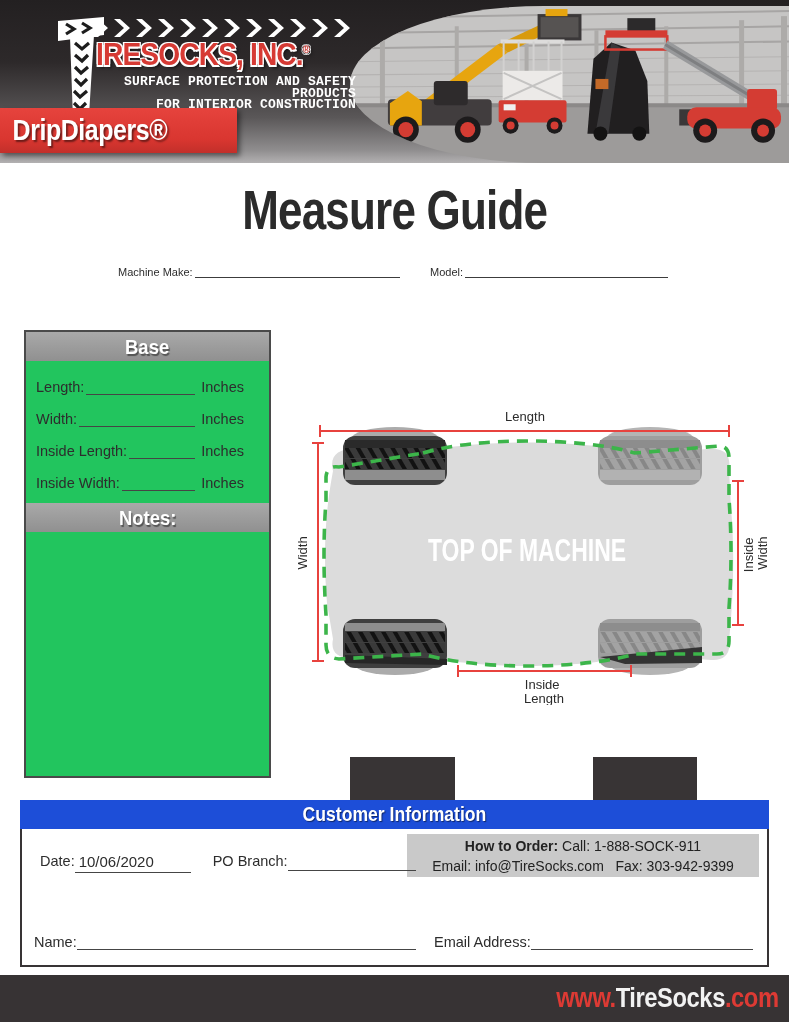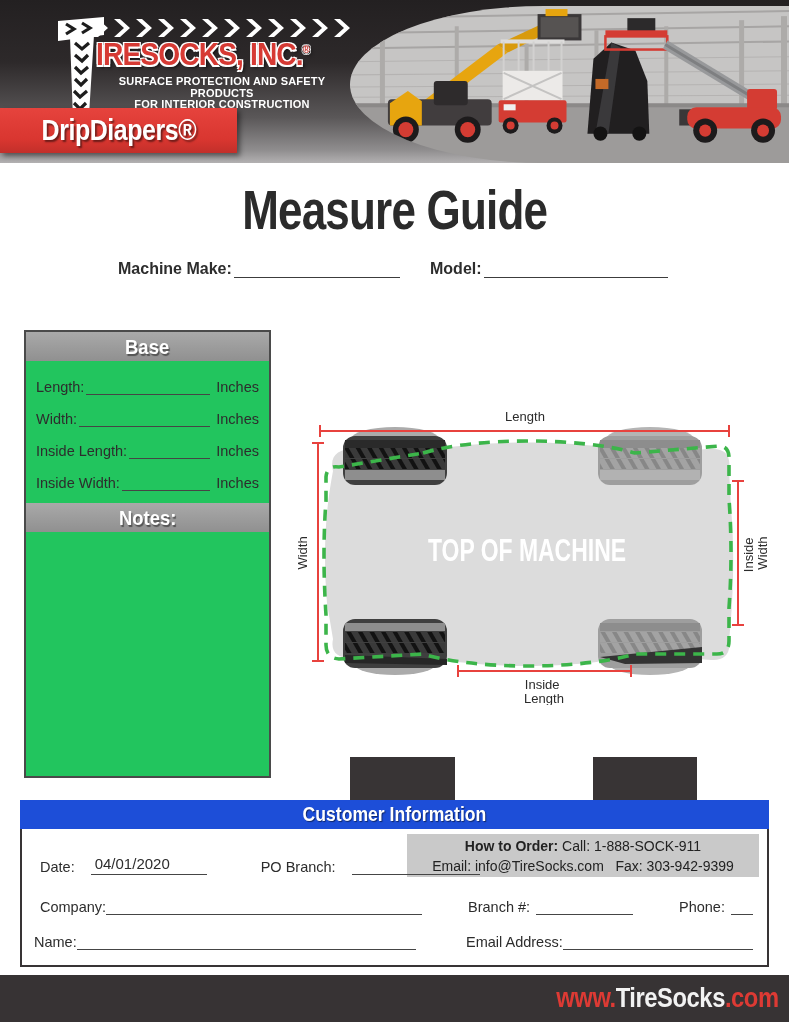--- a/index.html
+++ b/index.html
@@ -14,53 +14,53 @@
   .photo svg{display:block;width:100%;height:100%;}
 
   .logo{position:absolute;left:58px;top:14px;width:302px;height:112px;}
   .chevband{position:absolute;left:34px;top:4px;width:264px;height:20px;}
   .tireT{position:absolute;left:0;top:0;width:46px;height:106px;}
   .brand{position:absolute;left:38px;top:22px;white-space:nowrap;
          font-weight:bold;font-size:32px;letter-spacing:-1px;color:#d63a34;
          transform:scaleX(.88);transform-origin:left center;
          text-shadow:-1.5px -1.5px 0 #fff,1.5px -1.5px 0 #fff,-1.5px 1.5px 0 #fff,1.5px 1.5px 0 #fff,3px 3px 3px rgba(0,0,0,.55);}
   .brand sup{font-size:11px;}
-  .tagline{position:absolute;left:30px;top:62px;width:268px;text-align:center;
-           color:#fff;font-size:11px;font-weight:bold;letter-spacing:.2px;line-height:11.5px;}
+  .tagline{position:absolute;left:30px;top:62px;width:268px;text-align:right;
+           color:#fff;font-size:13px;font-weight:bold;letter-spacing:.2px;line-height:11.5px;font-family:Liberation Mono, monospace;}
 
   .drip-banner{position:absolute;left:0;top:108px;width:237px;height:45px;
                background:linear-gradient(180deg,#e6433d 0%,#d93630 70%,#c22f2a 100%);
                box-shadow:3px 3px 5px rgba(0,0,0,.45);
-               display:flex;align-items:center;justify-content:center;}
+               display:flex;align-items:center;justify-content:flex-start;}
   .drip-banner span{color:#fff;font-weight:bold;font-size:29px;letter-spacing:-.5px;
                transform:scaleX(.86);text-shadow:2px 2px 2px rgba(0,0,0,.5);}
 
   
   .title{position:absolute;left:0;top:178px;width:789px;text-align:center;}
   .title span{display:inline-block;font-size:55px;font-weight:800;letter-spacing:-1px;
               color:#2b2b2b;transform:scaleX(.80);}
 
   
   .mm-row{position:absolute;left:0;top:258px;width:789px;height:24px;}
-  .mm-group{position:absolute;display:flex;align-items:flex-end;font-size:16px;font-weight:bold;color:#2d2d2d;}
+  .mm-group{position:absolute;display:flex;align-items:flex-end;font-size:11px;font-weight:normal;color:#2d2d2d;}
   .mm-make{left:118px;width:282px;}
   .mm-model{left:430px;width:238px;}
   .wline{flex:1;border-bottom:1.5px solid #3c3c3c;height:19px;margin-left:2px;}
 
   
   .left-box{position:absolute;left:24px;top:330px;width:247px;height:448px;
             border:2px solid #4a4a4a;background:#22c55e;box-sizing:border-box;}
   .gray-bar{position:absolute;left:0;right:0;height:29px;
             background:linear-gradient(180deg,#a9a9a9,#909090);
             display:flex;align-items:center;justify-content:center;}
   .gray-bar span{color:#fff;font-weight:bold;font-size:21px;transform:scaleX(.88);
                  text-shadow:1.5px 1.5px 1px rgba(0,0,0,.45);}
   .bar-base{top:0;}
   .bar-notes{top:171px;}
-  .fields{position:absolute;left:10px;right:10px;top:34px;}
+  .fields{position:absolute;left:10px;right:25px;top:34px;}
   .frow{display:flex;align-items:flex-end;height:32px;font-size:14.5px;color:#2d2d2d;padding-bottom:3px;box-sizing:border-box;}
   .fline{flex:1;border-bottom:1.5px solid #454545;height:16px;margin:0 2px;}
   .funit{margin-left:4px;}
   .notes-area{position:absolute;left:0;right:0;top:200px;bottom:0;}
 
   
   .diagram{position:absolute;left:295px;top:403px;width:478px;height:302px;}
   .diagram svg{display:block;width:100%;height:100%;}
   .dimlabel{font-size:13px;fill:#2b2b2b;}
   .toplabel{font-weight:bold;fill:#fff;}
@@ -70,21 +70,21 @@
   .block1{left:350px;top:757px;width:105px;height:45px;}
   .block2{left:593px;top:757px;width:104px;height:45px;}
   .cust-bar{position:absolute;left:20px;top:800px;width:749px;height:29px;background:#1d4ed8;
             display:flex;align-items:center;justify-content:center;}
   .cust-bar span{color:#fff;font-weight:bold;font-size:20px;transform:scaleX(.88);
                  text-shadow:1px 1px 1px rgba(0,0,0,.5);}
   .cust-body{position:absolute;left:20px;top:829px;width:749px;height:138px;background:#fff;
              border:2px solid #383435;border-top:none;box-sizing:border-box;}
   .order-box{position:absolute;right:8px;top:5px;width:352px;height:43px;background:#c9c9c9;
              font-size:14px;color:#222;text-align:center;line-height:20px;padding-top:2px;box-sizing:border-box;}
-  .crow{position:absolute;display:flex;align-items:flex-end;font-size:14.5px;color:#2d2d2d;gap:16px;}
+  .crow{position:absolute;display:flex;font-size:14.5px;color:#2d2d2d;}
   .cline{border-bottom:1.5px solid #454545;height:17px;}
   .grow{flex:1;}
   .date-row{left:18px;top:24px;height:22px;}
   .date-val{width:112px;border-bottom:1.5px solid #454545;font-size:15px;padding-left:4px;height:19px;}
   .row2{left:18px;right:14px;top:62px;height:24px;}
   .row3{left:12px;right:14px;top:97px;height:24px;}
   .seg{display:flex;align-items:flex-end;}
 
   
   .footer-bar{position:absolute;left:0;top:975px;width:789px;height:47px;background:#373334;}
@@ -369,42 +369,26 @@
         <span>Call: 1-888-SOCK-911</span>
       </div>
       <div>
         <span>Email: info@TireSocks.com</span>&nbsp;&nbsp;
         <span>Fax: 303-942-9399</span>
       </div>
     </div>
 
     <div class="crow date-row">
       <span>Date:</span>
-      <span class="date-val">04/01/2020</span>
+      <span class="date-val">10/06/2020</span>
       <span style="width:22px"></span>
       <span>PO Branch:</span>
       <span class="cline" style="width:128px"></span>
     </div>
 
-    <div class="crow row2">
-      <span class="seg" style="width:382px">
-        <span>Company:</span>
-        <span class="cline grow"></span>
-      </span>
-      <span style="width:14px"></span>
-      <span class="seg" style="width:165px">
-        <span>Branch #:</span>
-        <span class="cline grow" style="margin-left:6px"></span>
-      </span>
-      <span style="width:14px"></span>
-      <span class="seg grow">
-        <span>Phone:</span>
-        <span class="cline grow" style="margin-left:6px"></span>
-      </span>
-    </div>
 
     <div class="crow row3">
       <span class="seg" style="width:382px">
         <span>Name:</span>
         <span class="cline grow"></span>
       </span>
       <span style="width:18px"></span>
       <span class="seg grow">
         <span>Email Address:</span>
         <span class="cline grow"></span>

